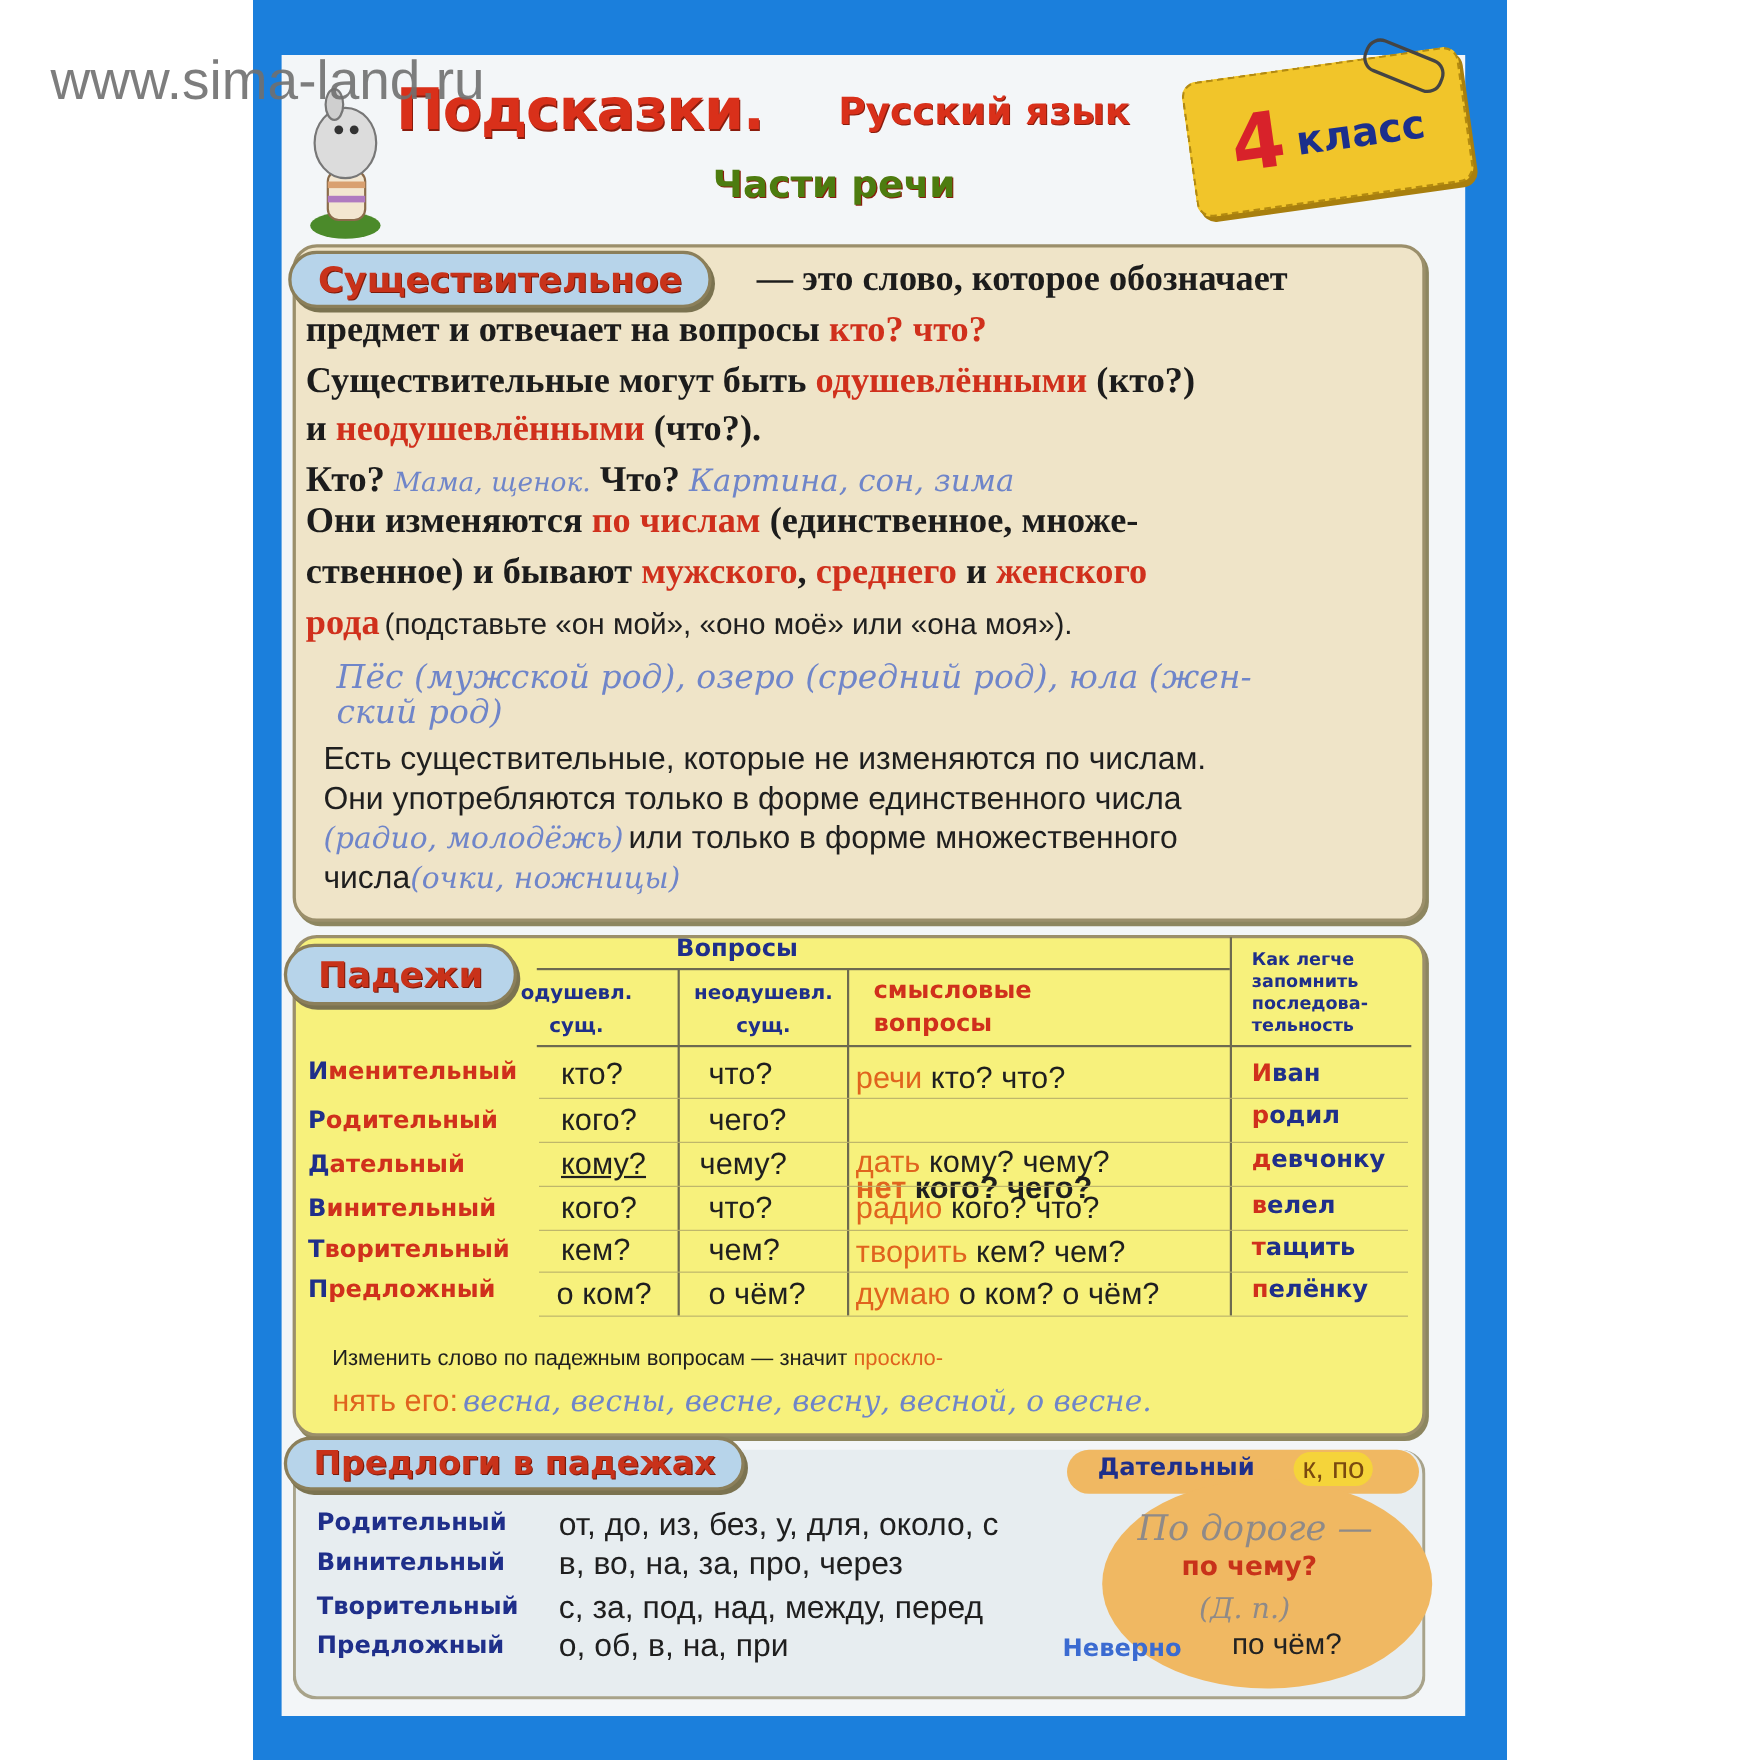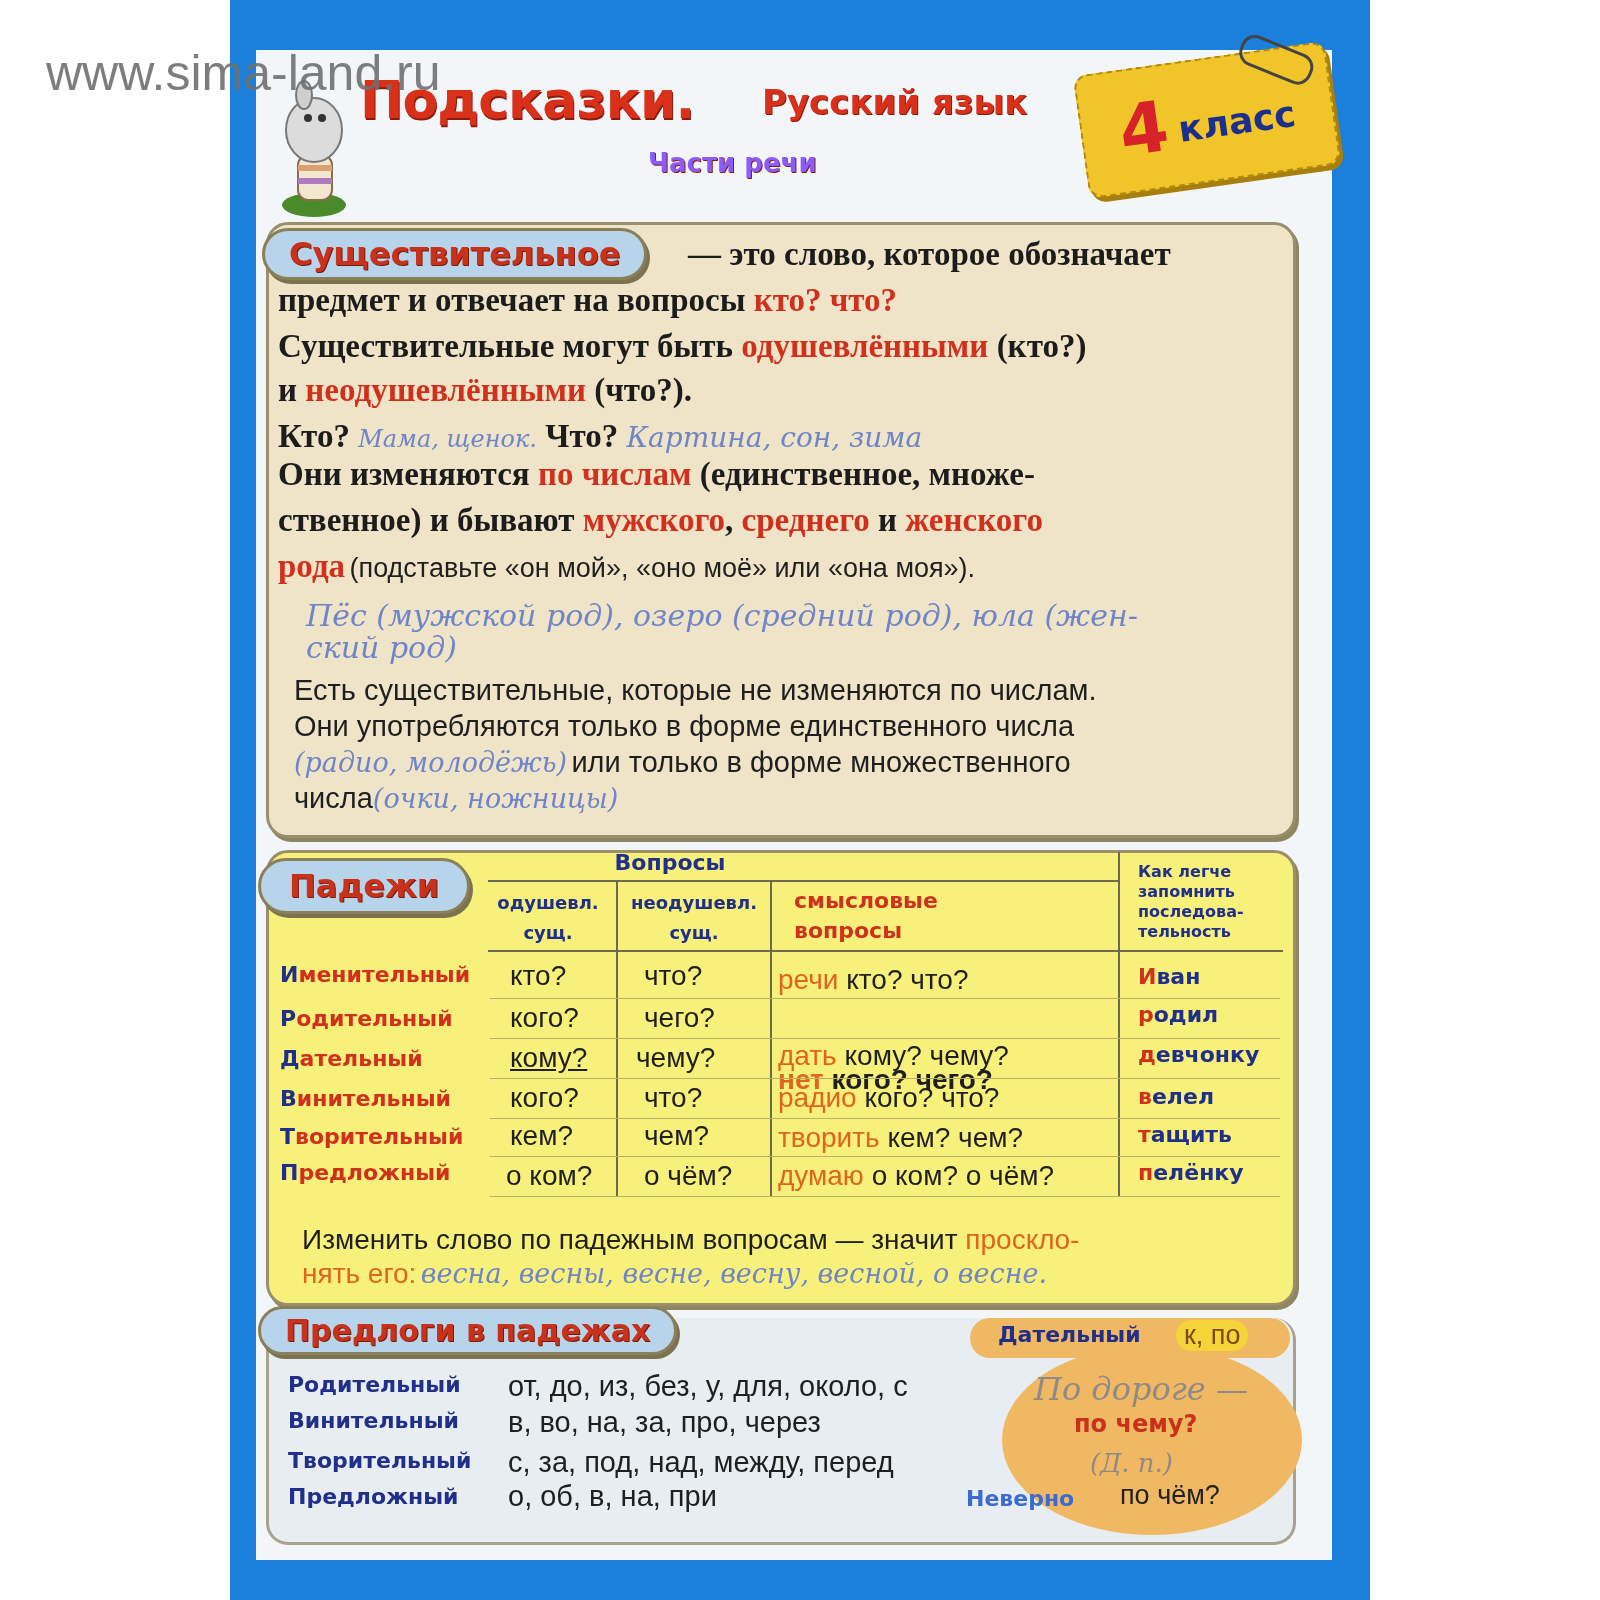--- a/index.html
+++ b/index.html
@@ -3,21 +3,21 @@
 <meta charset="utf-8">
 <style>
   html, body { margin:0; padding:0; }
   body { width:1600px; height:1600px; background:#ffffff; position:relative; overflow:hidden; font-family:"Liberation Sans", sans-serif; }
   .watermark { position:absolute; left:46px; top:44px; font-size:50px; color:#707070; font-family:"Liberation Sans", sans-serif; z-index:20; letter-spacing:0px; opacity:0.9; }
   .poster { position:absolute; left:230px; top:0; width:1140px; height:1600px; background:#1b7fdc; }
   .inner { position:absolute; left:256px; top:50px; width:1076px; height:1510px; background:#f3f6f8; }
   .mascot { position:absolute; left:270px; top:60px; width:88px; height:160px; }
   .title-main { position:absolute; left:360px; top:70px; font-size:52px; font-weight:bold; color:#d9301a; text-shadow:1px 2px 0 #8a1c0d; font-family:"DejaVu Sans", sans-serif; letter-spacing:-1px; }
   .title-sub { position:absolute; left:762px; top:82px; font-size:34px; font-weight:bold; color:#d9301a; text-shadow:1px 1px 0 #8a1c0d; font-family:"DejaVu Sans", sans-serif; }
-  .title-topic { position:absolute; left:648px; top:148px; font-size:26px; font-weight:bold; color:#8b5cf6; text-shadow:1px 1px 0 #8a1c0d; font-family:"DejaVu Sans", sans-serif; }
+  .title-topic { position:absolute; left:648px; top:148px; font-size:34px; font-weight:bold; color:#4d7c0f; text-shadow:1px 1px 0 #8a1c0d; font-family:"DejaVu Sans", sans-serif; }
   .grade-tag { position:absolute; left:1080px; top:58px; width:250px; height:120px; background:#f1c52a; border-radius:14px; transform:rotate(-8deg); border:2px dashed #b38a10; box-shadow:3px 5px 0 #a87f0e; display:flex; align-items:center; justify-content:center; gap:10px; }
   .grade-num { font-size:70px; font-weight:bold; color:#d8222a; font-family:"DejaVu Sans", sans-serif; }
   .grade-word { font-size:36px; font-weight:bold; color:#1c2f8c; font-family:"DejaVu Sans", sans-serif; margin-top:10px; }
   .clip { position:absolute; right:10px; top:-6px; width:70px; height:26px; border:3px solid #444; border-radius:14px; transform:rotate(30deg); }
 
   .panel { position:absolute; border-radius:22px; border:3px solid #9b8f6b; box-shadow:3px 4px 0 #8d8660; }
   .panel-noun { left:266px; top:222px; width:1024px; height:610px; background:#efe4c8; }
   .panel-cases { left:266px; top:850px; width:1024px; height:450px; background:#f7f17c; }
   .panel-prep { left:266px; top:1318px; width:1024px; height:224px; background:#e7edf0; border-top:none; box-shadow:none; border-color:#a8a38a; }
 
@@ -143,21 +143,21 @@
 <div class="pill pill-cases">Падежи</div>
 
 <div class="th" style="left:560px; top:850px; width:220px; font-size:22px;">Вопросы</div>
 <div class="hline" style="left:488px; top:880px; width:630px;"></div>
 <div class="hline" style="left:488px; top:950px; width:795px;"></div>
 <div class="vline" style="left:616px; top:880px; height:316px;"></div>
 <div class="vline" style="left:770px; top:880px; height:316px;"></div>
 <div class="vline" style="left:1118px; top:852px; height:344px;"></div>
 <div class="vline" style="left:488px; top:880px; height:70px; background:transparent;"></div>
 
-<div class="th" style="left:484px; top:888px; width:128px; font-size:18px; line-height:30px;">
+<div class="th" style="left:460px; top:888px; width:128px; font-size:18px; line-height:30px;">
   <div>одушевл.</div>
   <div>сущ.</div>
 </div>
 <div class="th" style="left:616px; top:888px; width:156px; font-size:18px; line-height:30px;">
   <div>неодушевл.</div>
   <div>сущ.</div>
 </div>
 <div class="th" style="left:794px; top:886px; text-align:left; color:#d0301c; font-size:22px; line-height:30px;">
   <div>смысловые</div>
   <div>вопросы</div>
@@ -211,21 +211,21 @@
 <div class="rowline" style="top:1156px;"></div>
 <div>
   <div class="case-name" style="left:280px; top:1160px;"><span class="first">П</span><span>редложный</span></div>
   <div class="cell" style="left:506px; top:1160px;">о ком?</div>
   <div class="cell" style="left:644px; top:1160px;">о чём?</div>
   <div class="cell" style="left:778px; top:1160px;"><span class="orange">думаю</span> <span>о ком? о чём?</span></div>
   <div class="mnemo" style="left:1138px; top:1160px;"><span class="first">п</span><span>елёнку</span></div>
 </div>
 <div class="rowline" style="top:1196px;"></div>
 
-<div class="line sans" style="left:302px; top:1224px; font-size:28px;">
+<div class="line sans" style="left:302px; top:1224px; font-size:20px;">
   <span>Изменить слово по падежным вопросам — значит</span>
   <span style="color:#e0641e;">просклo-</span>
 </div>
 <div class="line" style="left:302px; top:1258px;">
   <span class="sans" style="font-size:28px; color:#e0641e;">нять его:</span>
   <span class="hand" style="font-size:27px;">весна, весны, весне, весну, весной, о весне.</span>
 </div>
 
 <div class="panel panel-prep"></div>
 <div class="pill pill-prep">Предлоги в падежах</div>

